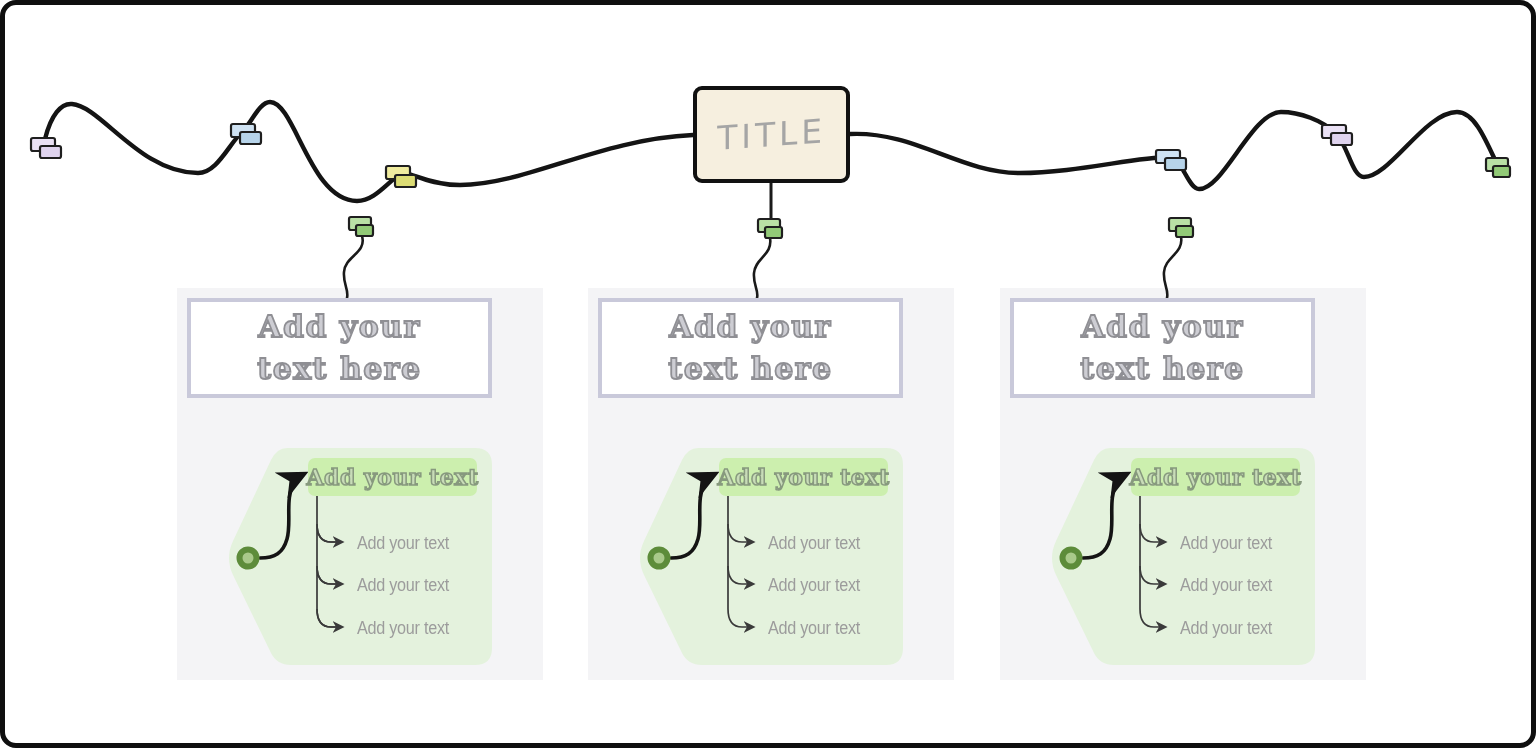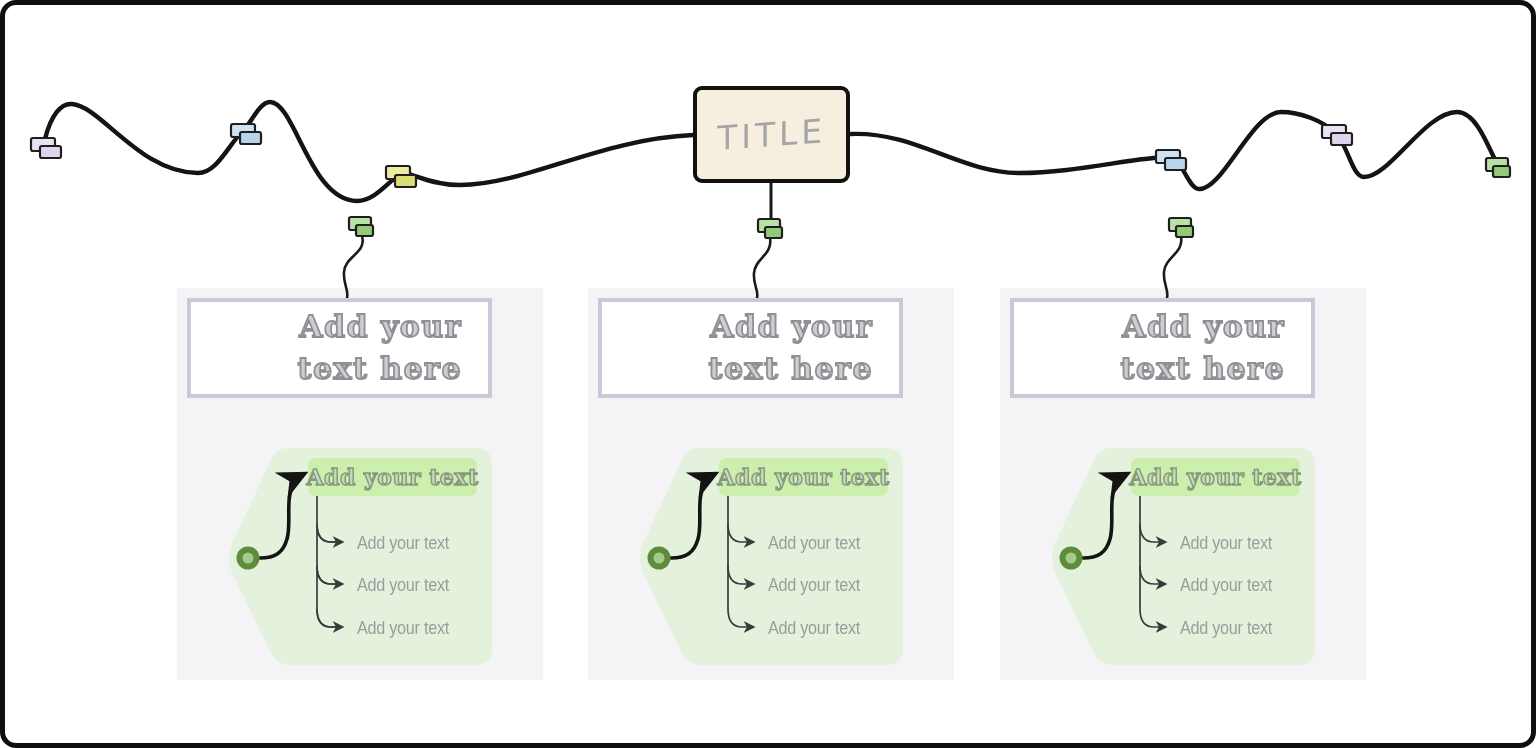--- a/index.html
+++ b/index.html
@@ -24,21 +24,21 @@
   }
   
   .panel {
     position:absolute; top:283px; width:366px; height:392px;
     background:#f4f4f6;
   }
   .p1 { left:172px; } .p2 { left:583px; } .p3 { left:995px; }
   .header-box {
     position:absolute; left:10px; top:10px; width:305px; height:100px;
     background:#ffffff; border:4px solid #c9c9da; box-sizing:border-box;
-    display:flex; align-items:center; justify-content:center; text-align:right;
+    display:flex; align-items:center; justify-content:center; text-align:center;
     z-index:2;
   }
   .decor {
     font-family:"DejaVu Serif", serif; font-weight:700;
     color:#cdcdd3; -webkit-text-stroke:1.8px #8f8f94;
     letter-spacing:1.5px;
   }
   .header-text { font-size:30px; line-height:42px; padding:0 26px; }
   .highlight {
     position:absolute; left:131px; top:170px; width:169px; height:38px;

